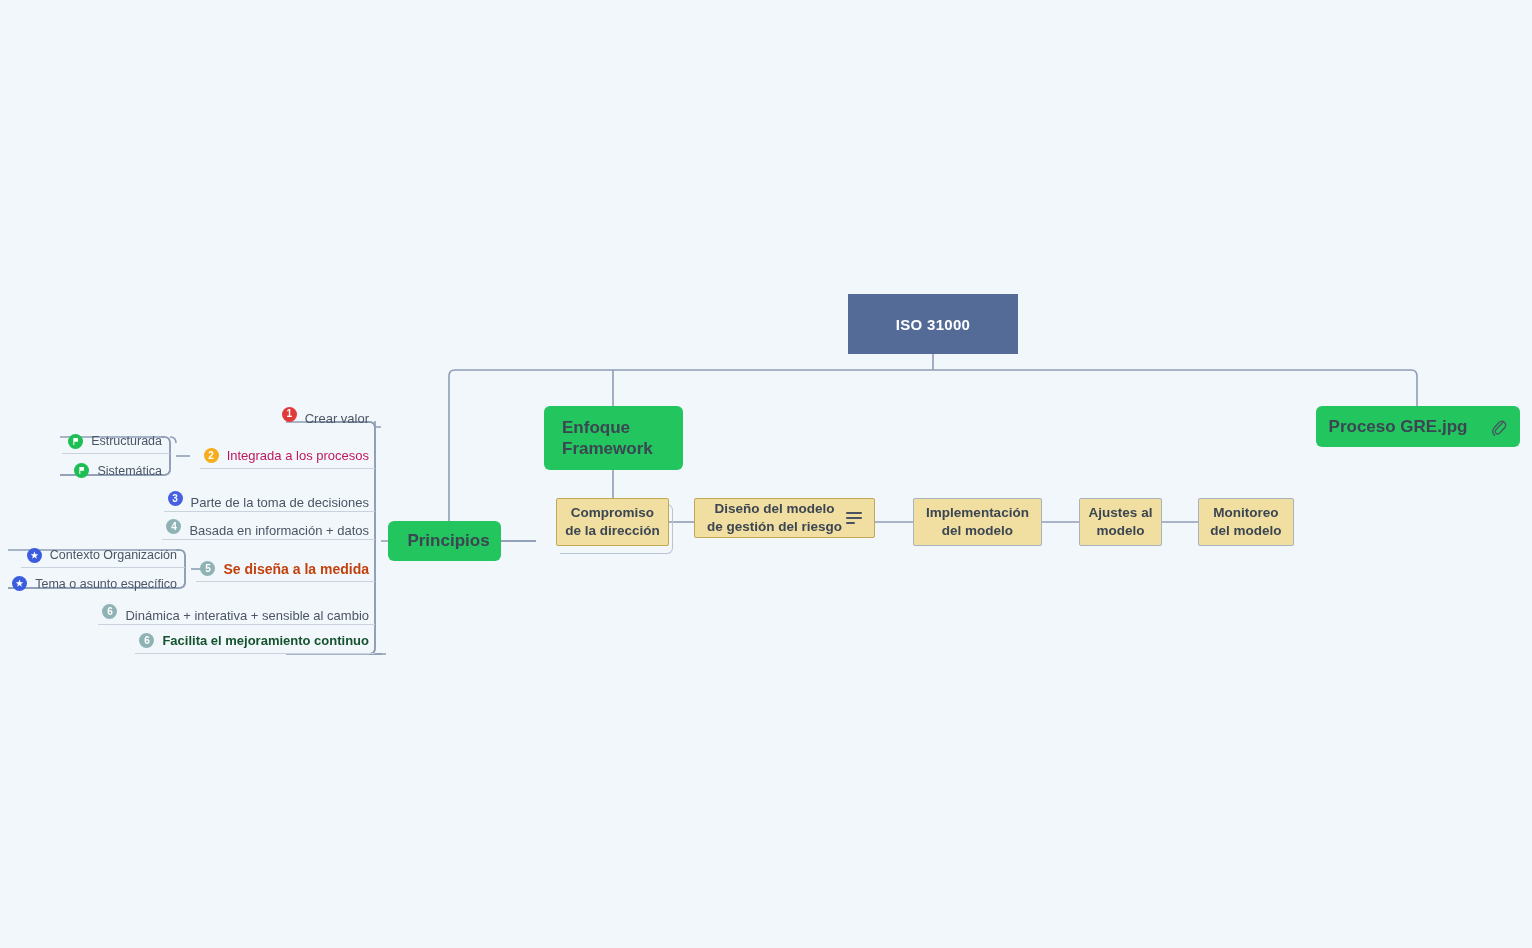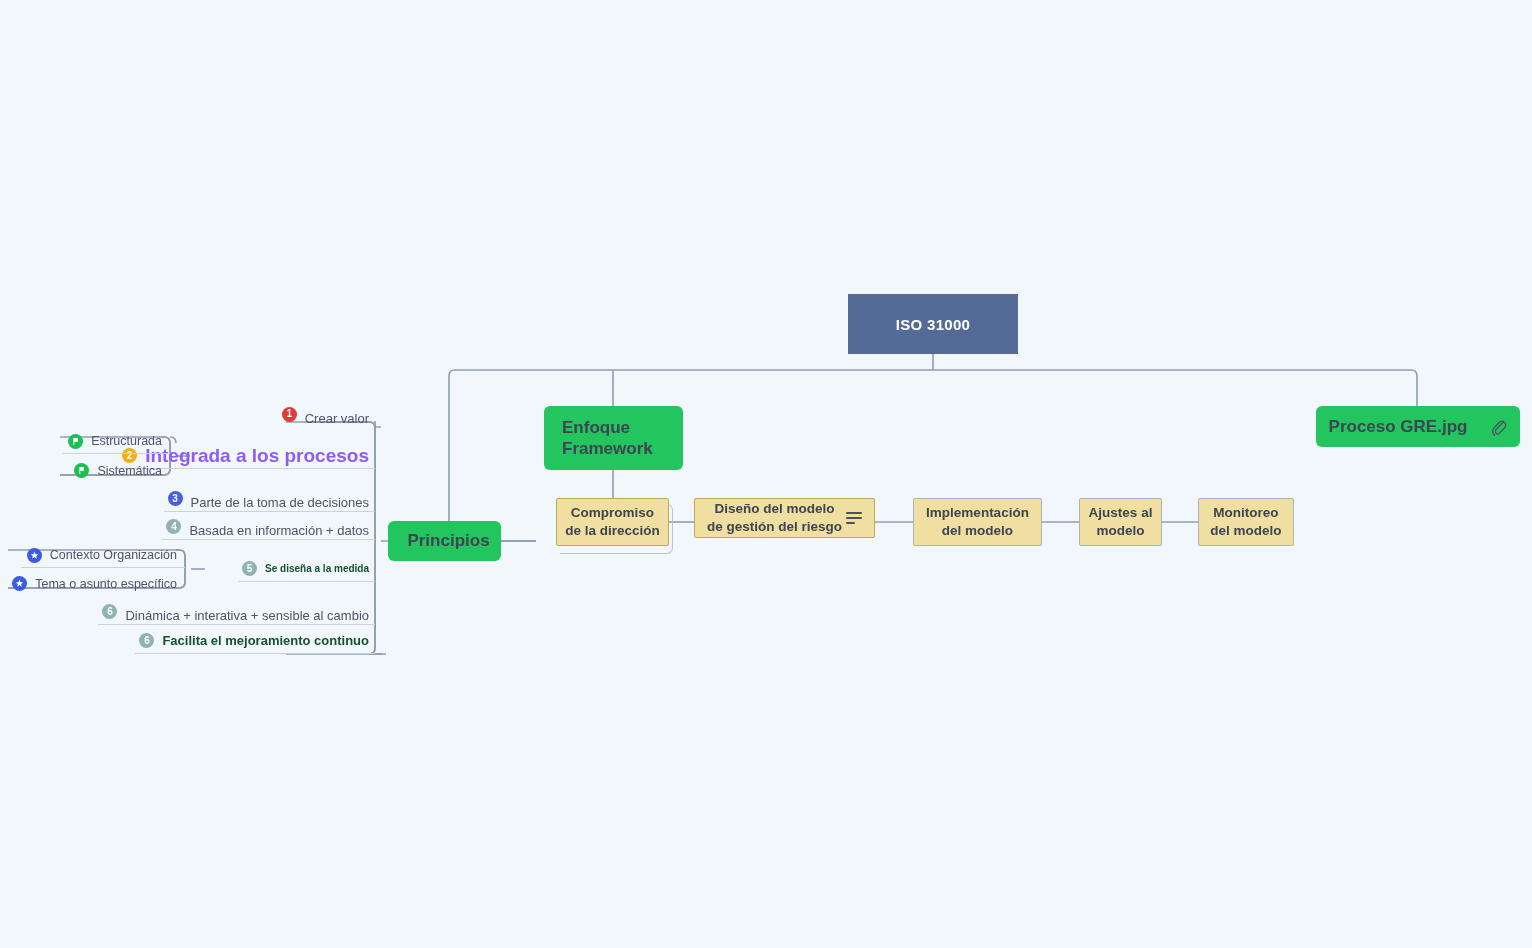--- a/index.html
+++ b/index.html
@@ -178,22 +178,22 @@
     flex: 0 0 auto;
     display: flex;
     align-items: center;
     justify-content: center;
   }
   .c-green { background: #1dbf55; }
   .c-blue  { background: #3a5de0; }
   .chip svg { display:block; }
 
   
-  .t-green  { color: #8b5cf6; font-weight: bold; font-size: 19px; }
-  .t-blue   { color: #14532d; font-weight: bold; font-size: 10px; }
+  .t-green  { color: #be185d; font-weight: normal; font-size: 13px; }
+  .t-blue   { color: #c2410c; font-weight: bold; font-size: 14px; }
   .t-salmon { color: #14532d; font-weight: bold; font-size: 13px; }
   .t-plain  { color: #4b5563; font-weight: normal; margin-top: 8px; }
 
   
   .subleaf {
     position: absolute;
     display: flex;
     align-items: center;
     gap: 8px;
     height: 25px;

